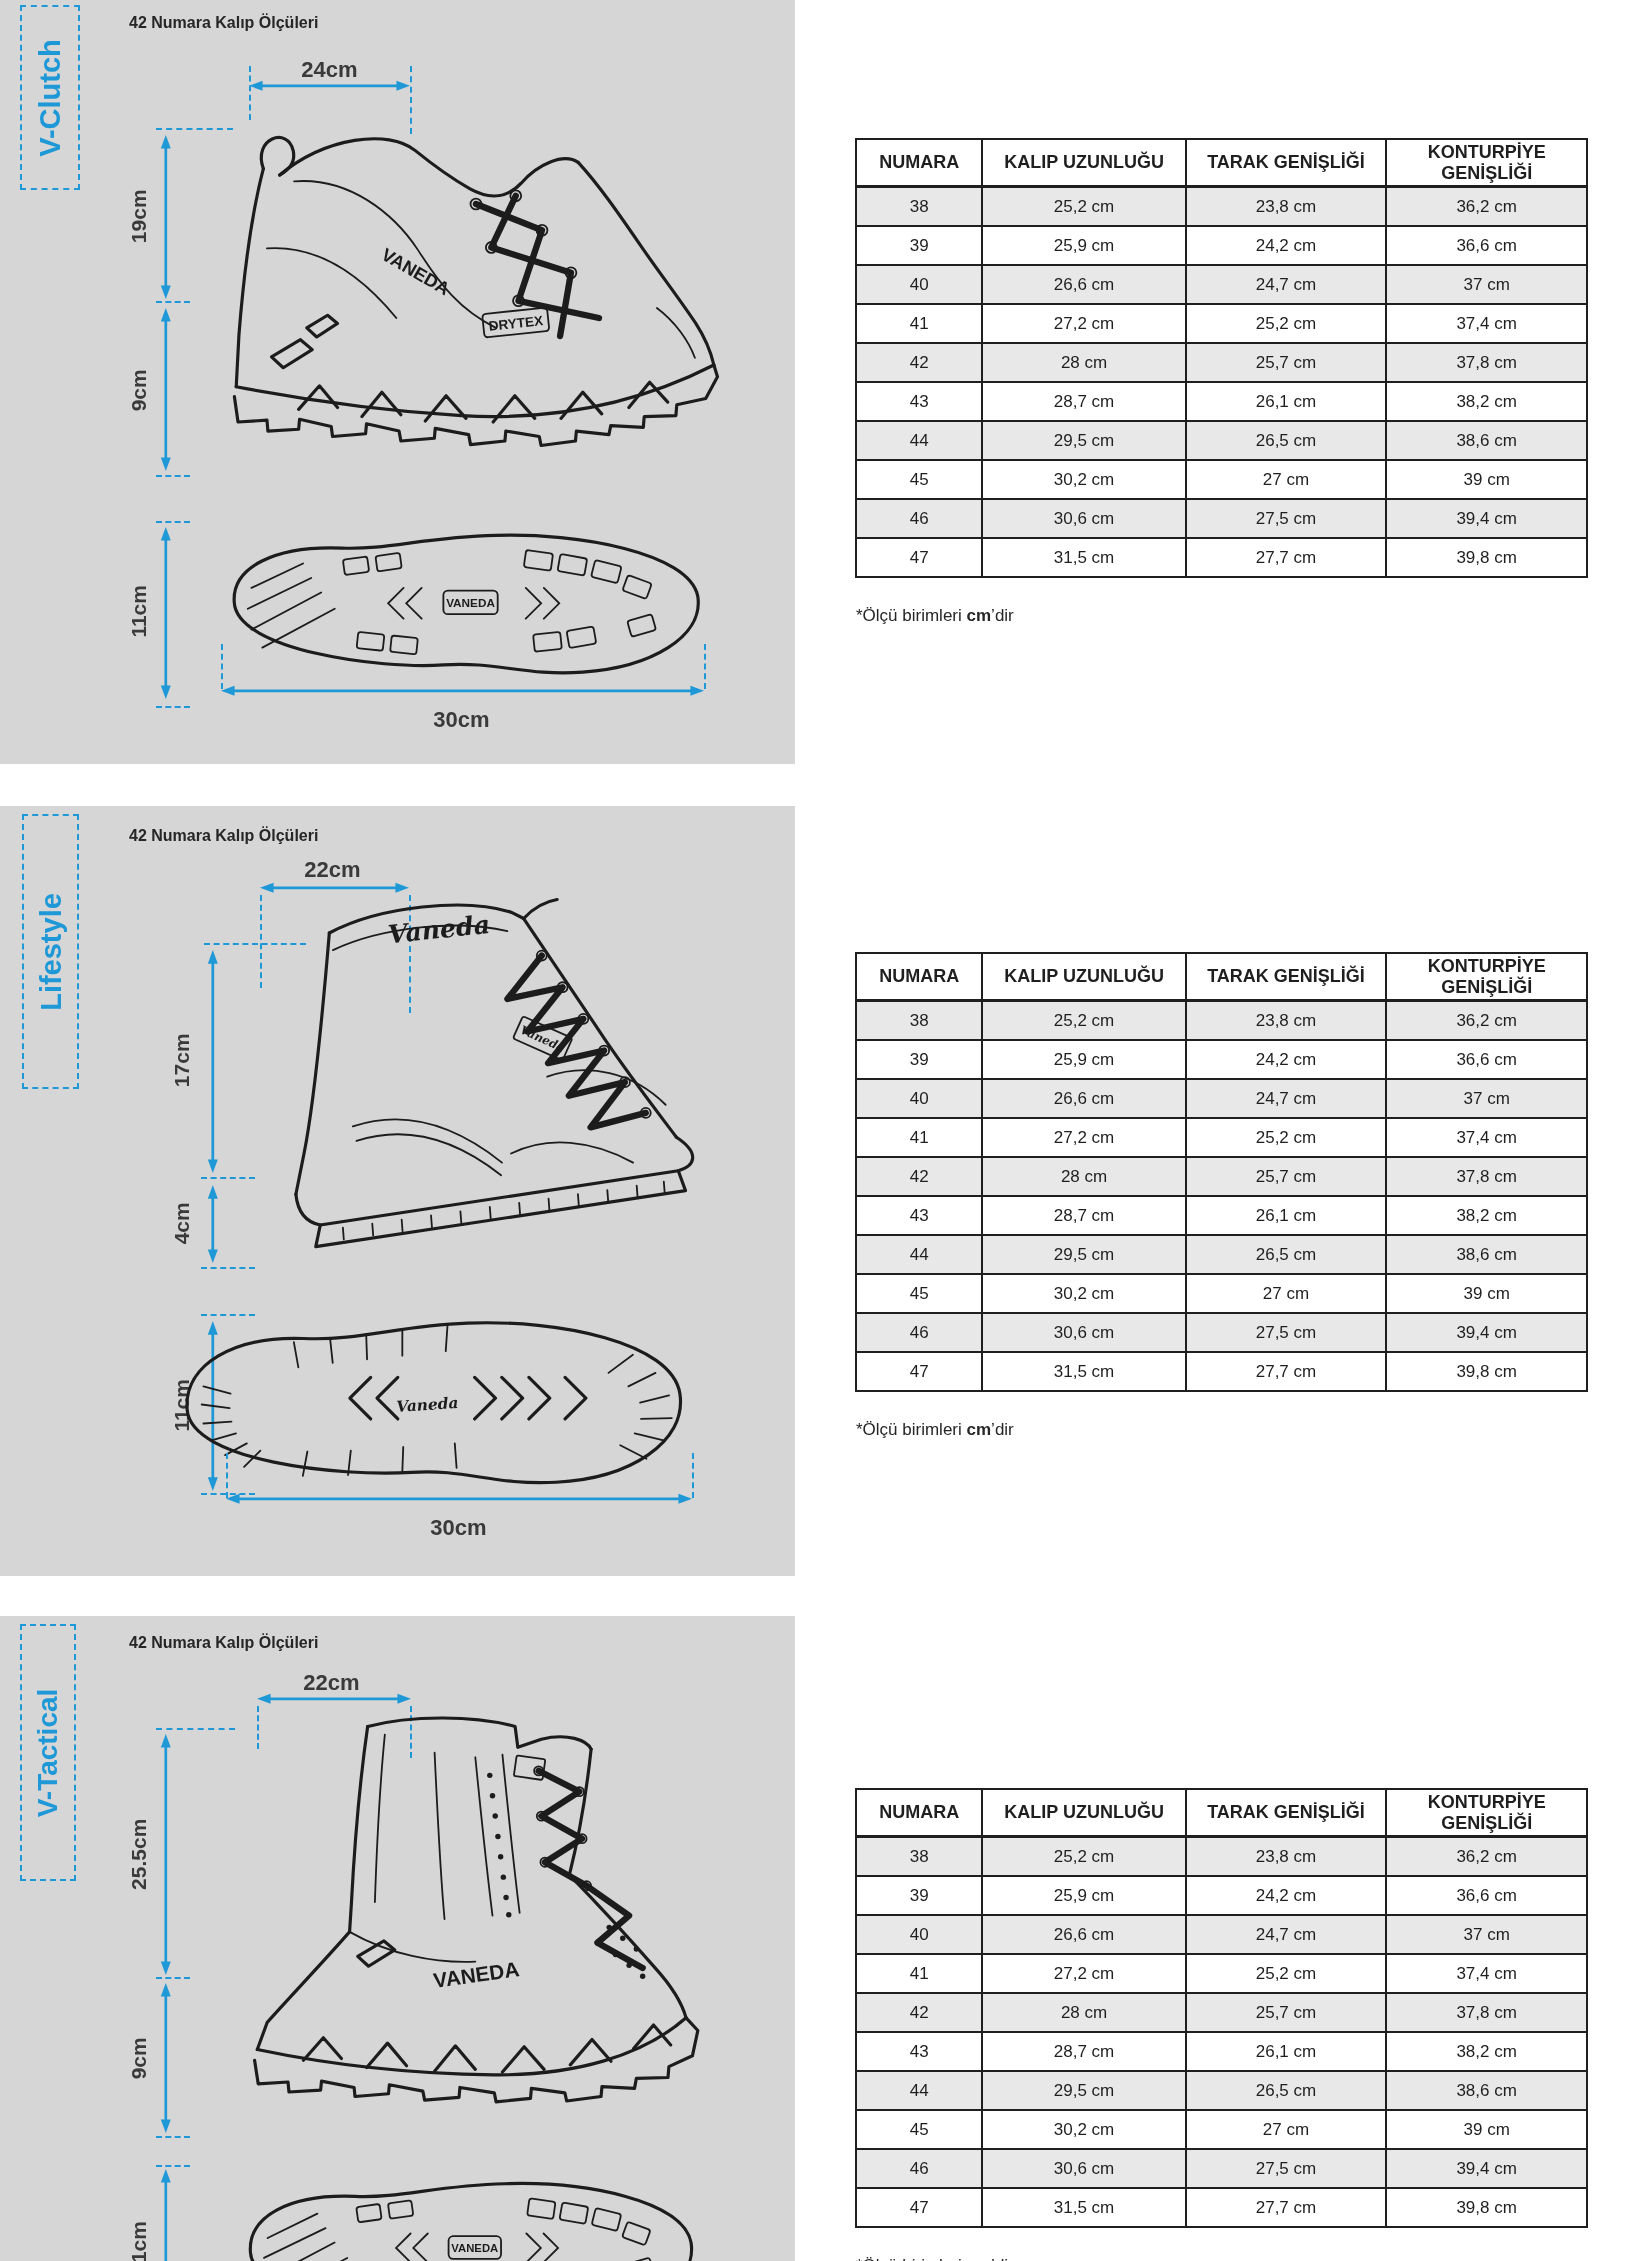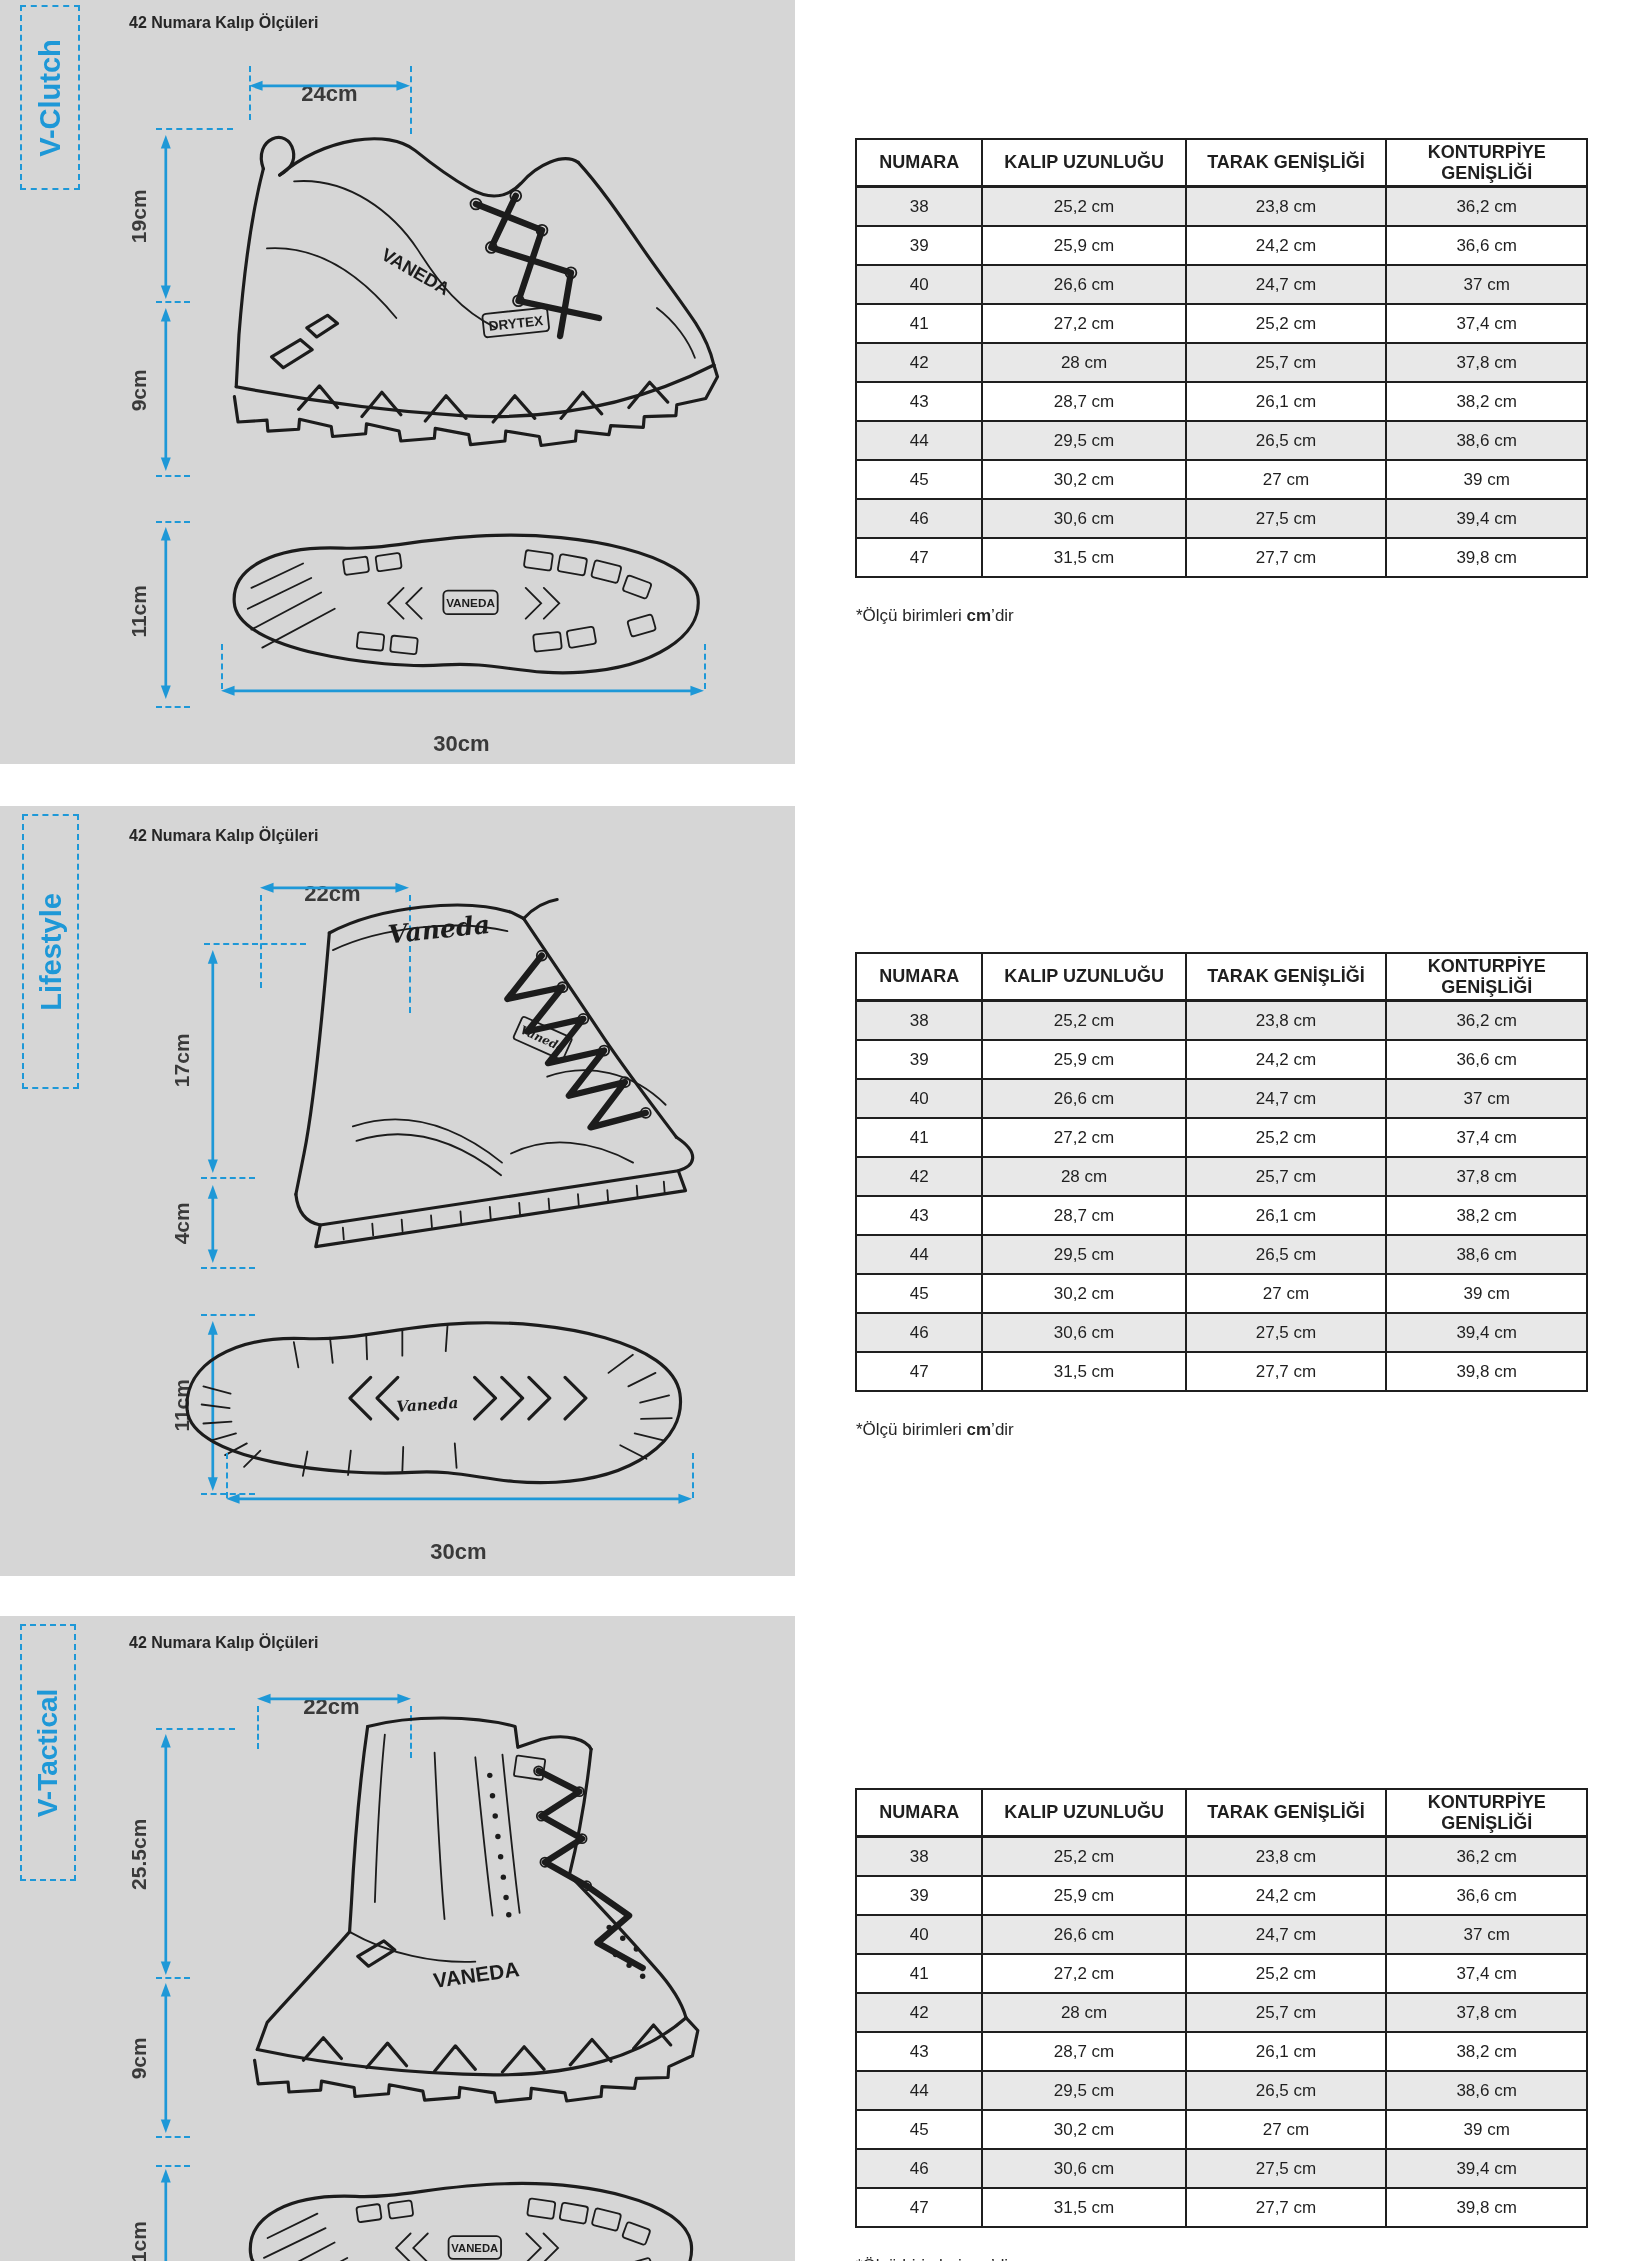--- a/index.html
+++ b/index.html
@@ -4,21 +4,21 @@
 <style>
   html,body{margin:0;padding:0;background:#ffffff;}
   .page{position:relative;width:1628px;height:2442px;background:#ffffff;overflow:hidden;
         font-family:"Liberation Sans",sans-serif;color:#262626;}
   .abs{position:absolute;}
   .panel{position:absolute;left:0;width:795px;background:#D6D6D6;}
   .label-box{position:absolute;border:2.3px dashed #1E98D7;}
   .label-box span{position:absolute;left:50%;top:50%;transform:translate(-50%,-50%) rotate(-90deg);
         white-space:nowrap;color:#1E98D7;font-weight:bold;}
   .sec-title{position:absolute;font-size:16px;font-weight:bold;color:#262626;white-space:nowrap;}
-  .dim-h{position:absolute;width:99px;text-align:center;font-size:22px;font-weight:bold;color:#3a3a3a;margin-top:24px;}
+  .dim-h{position:absolute;width:99px;text-align:center;font-size:22px;font-weight:bold;color:#3a3a3a;}
   .dim-v{position:absolute;width:99px;height:22.6px;line-height:22.6px;text-align:center;font-size:21px;
         font-weight:bold;color:#3a3a3a;transform:rotate(-90deg);white-space:nowrap;}
   .bdash-h{position:absolute;height:0;border-top:2.3px dashed #1E98D7;}
   .bdash-v{position:absolute;width:0;border-left:2.3px dashed #1E98D7;}
   .size-table{position:absolute;width:733px;border-collapse:collapse;table-layout:fixed;background:#c2410c;}
   .size-table th,.size-table td{border:2.3px solid #1f1f1f;text-align:center;vertical-align:middle;color:#1f1f1f;}
   .size-table th{height:43px;font-size:18px;font-weight:bold;background:#ffffff;border-bottom-width:3.6px;}
   .size-table td{height:35px;font-size:17px;}
   .size-table tbody tr:nth-child(odd) td{background:#E8E8E8;}
   .size-table tbody tr:nth-child(even) td{background:#ffffff;}

